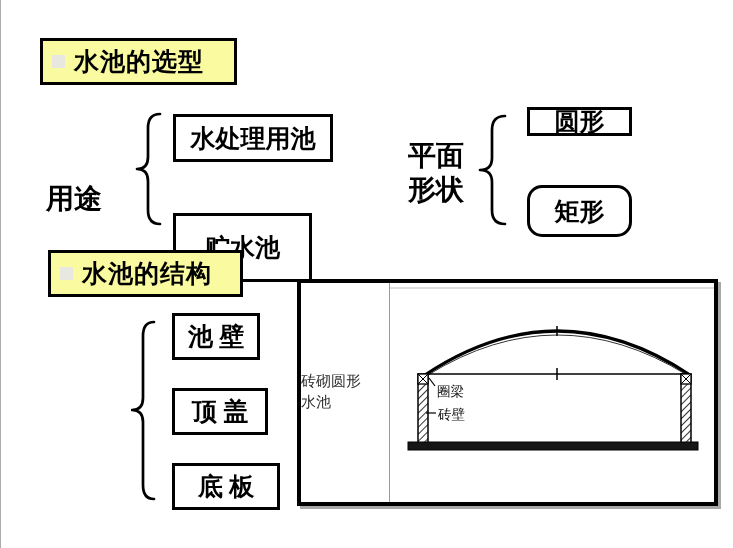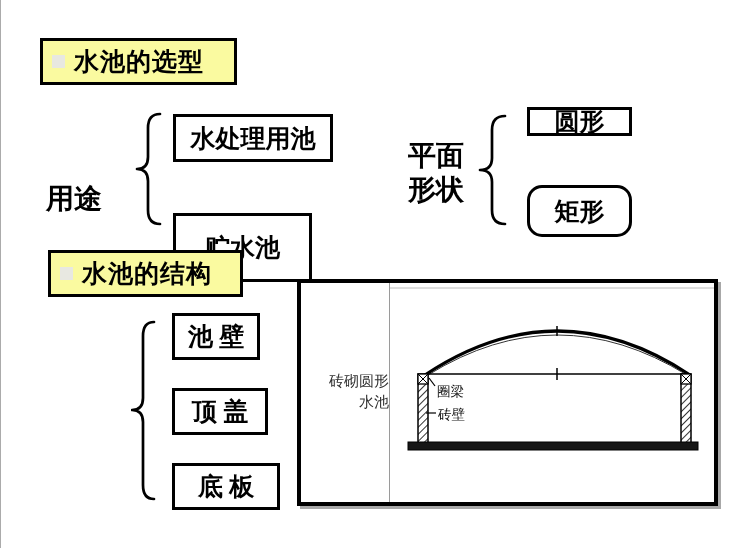--- a/index.html
+++ b/index.html
@@ -31,21 +31,21 @@
   .brace { position:absolute; }
   .brace path { stroke:#000; stroke-width:2.7; fill:none; stroke-linecap:round; stroke-linejoin:round; }
 
   .figure {
     position:absolute; left:297px; top:279px; width:421px; height:227px;
     box-sizing:border-box; border:4px solid #000; background:#fff;
     box-shadow:3px 3px 0 #a8a8a8;
   }
   .figure-divider { position:absolute; left:88px; top:0; width:1px; height:100%; background:#9a9a9a; }
   .figure-caption {
-    position:absolute; left:0; top:88px; width:88px; text-align:right;
+    position:absolute; left:0; top:88px; width:88px; text-align:left;
     font-size:15px; line-height:21px; color:#2e2e2e;
   }
   .tank-svg { position:absolute; left:89px; top:2px; }
   .tank-svg text { font-family:"Liberation Serif","DejaVu Serif",serif; font-size:13.5px; fill:#111; }
 </style>
 </head>
 <body>
 
 <div class="edge-line"></div>
 

